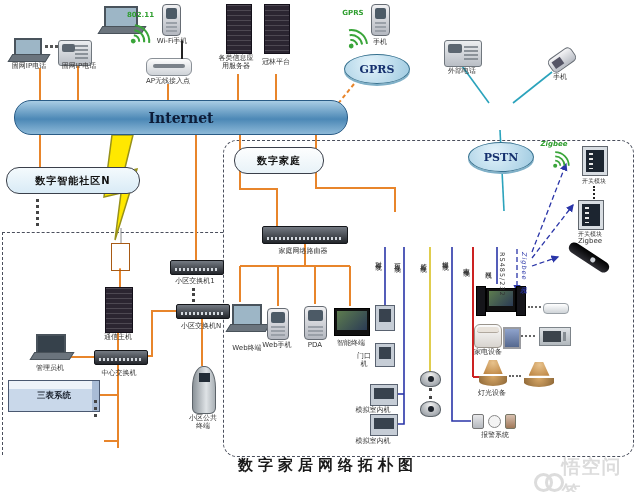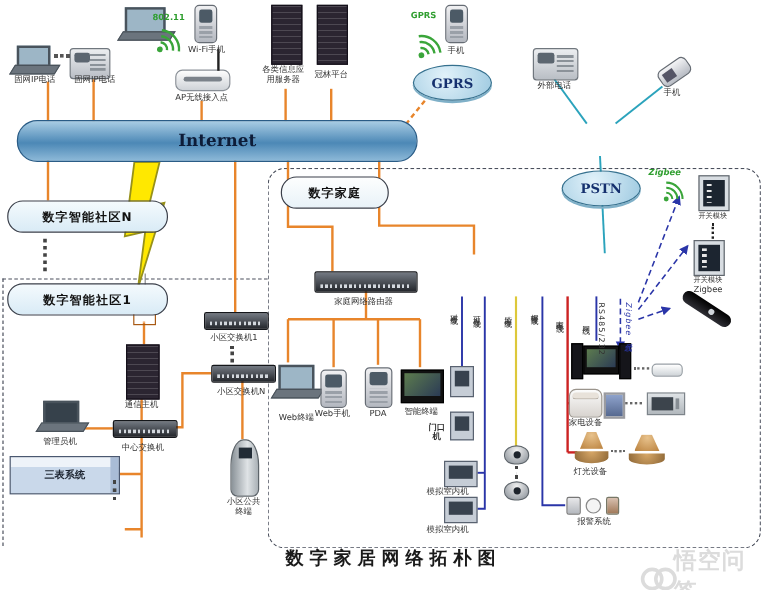--- a/index.html
+++ b/index.html
@@ -238,23 +238,20 @@
     </div>
 
   <div class="pipe">
       <span>Internet</span>
     </div>
 
   <div class="pill" style="left:6px;top:167px;width:132px;height:25px;">
       <span>数字智能社区N</span>
     </div>
   <div class="vdots" style="left:36px;top:199px;height:27px;"></div>
-  <div class="pill" style="left:6px;top:236px;width:132px;height:25px;">
-      <span>数字智能社区1</span>
-    </div>
 
   <div class="modem" style="left:111px;top:243px;width:17px;height:26px;"></div>
   <div class="tower" style="left:105px;top:287px;width:26px;height:44px;"></div>
   <span class="lbl" style="left:92px;top:333px;width:52px;">通信主机</span>
 
   <div class="laptop dark" style="left:32px;top:334px;width:38px;height:26px;">
       <div class="scr"></div>
       <div class="base"></div>
     </div>
   <span class="lbl" style="left:18px;top:364px;width:64px;">管理员机</span>
@@ -299,21 +296,21 @@
   <span class="vlbl" style="left:394px;top:258px;">可视专线</span>
   <span class="vlbl" style="left:420px;top:258px;">监控专线</span>
   <span class="vlbl" style="left:442px;top:256px;">报警专线</span>
   <span class="vlbl" style="left:463px;top:262px;">家电专线</span>
   <span class="vlbl" style="left:485px;top:266px;">网线</span>
   <span class="vlbl" style="left:498px;top:252px;">RS485/232</span>
   <span class="vlbl" style="left:520px;top:252px;color:#2a35a8;font-style:italic;">Zigbee无线</span>
 
   <div class="panel" style="left:375px;top:305px;width:18px;height:24px;"></div>
   <div class="panel" style="left:375px;top:343px;width:18px;height:22px;"></div>
-  <span class="lbl" style="left:356px;top:352px;width:16px;font-weight:bold;">门口机</span>
+  <span class="lbl" style="left:356px;top:352px;width:16px;">门口机</span>
   <div class="panel" style="left:370px;top:384px;width:26px;height:20px;"></div>
   <span class="lbl" style="left:350px;top:406px;width:46px;">模拟室内机</span>
   <div class="panel" style="left:370px;top:414px;width:26px;height:20px;"></div>
   <span class="lbl" style="left:350px;top:437px;width:46px;">模拟室内机</span>
 
   <div class="dome" style="left:420px;top:371px;width:19px;height:14px;"></div>
   <div class="vdots" style="left:429px;top:388px;height:11px;"></div>
   <div class="dome" style="left:420px;top:401px;width:19px;height:14px;"></div>
 
   <div class="speaker" style="left:476px;top:286px;width:8px;height:28px;"></div>

